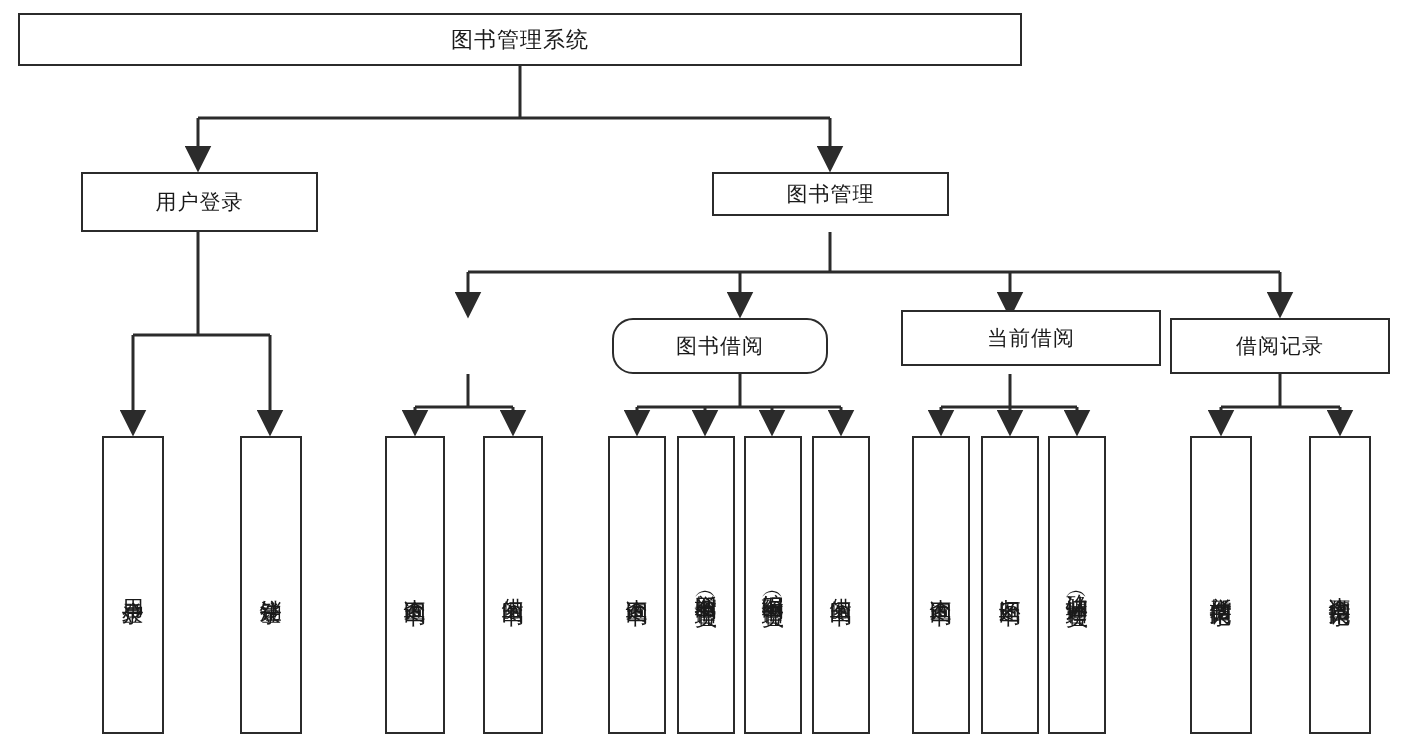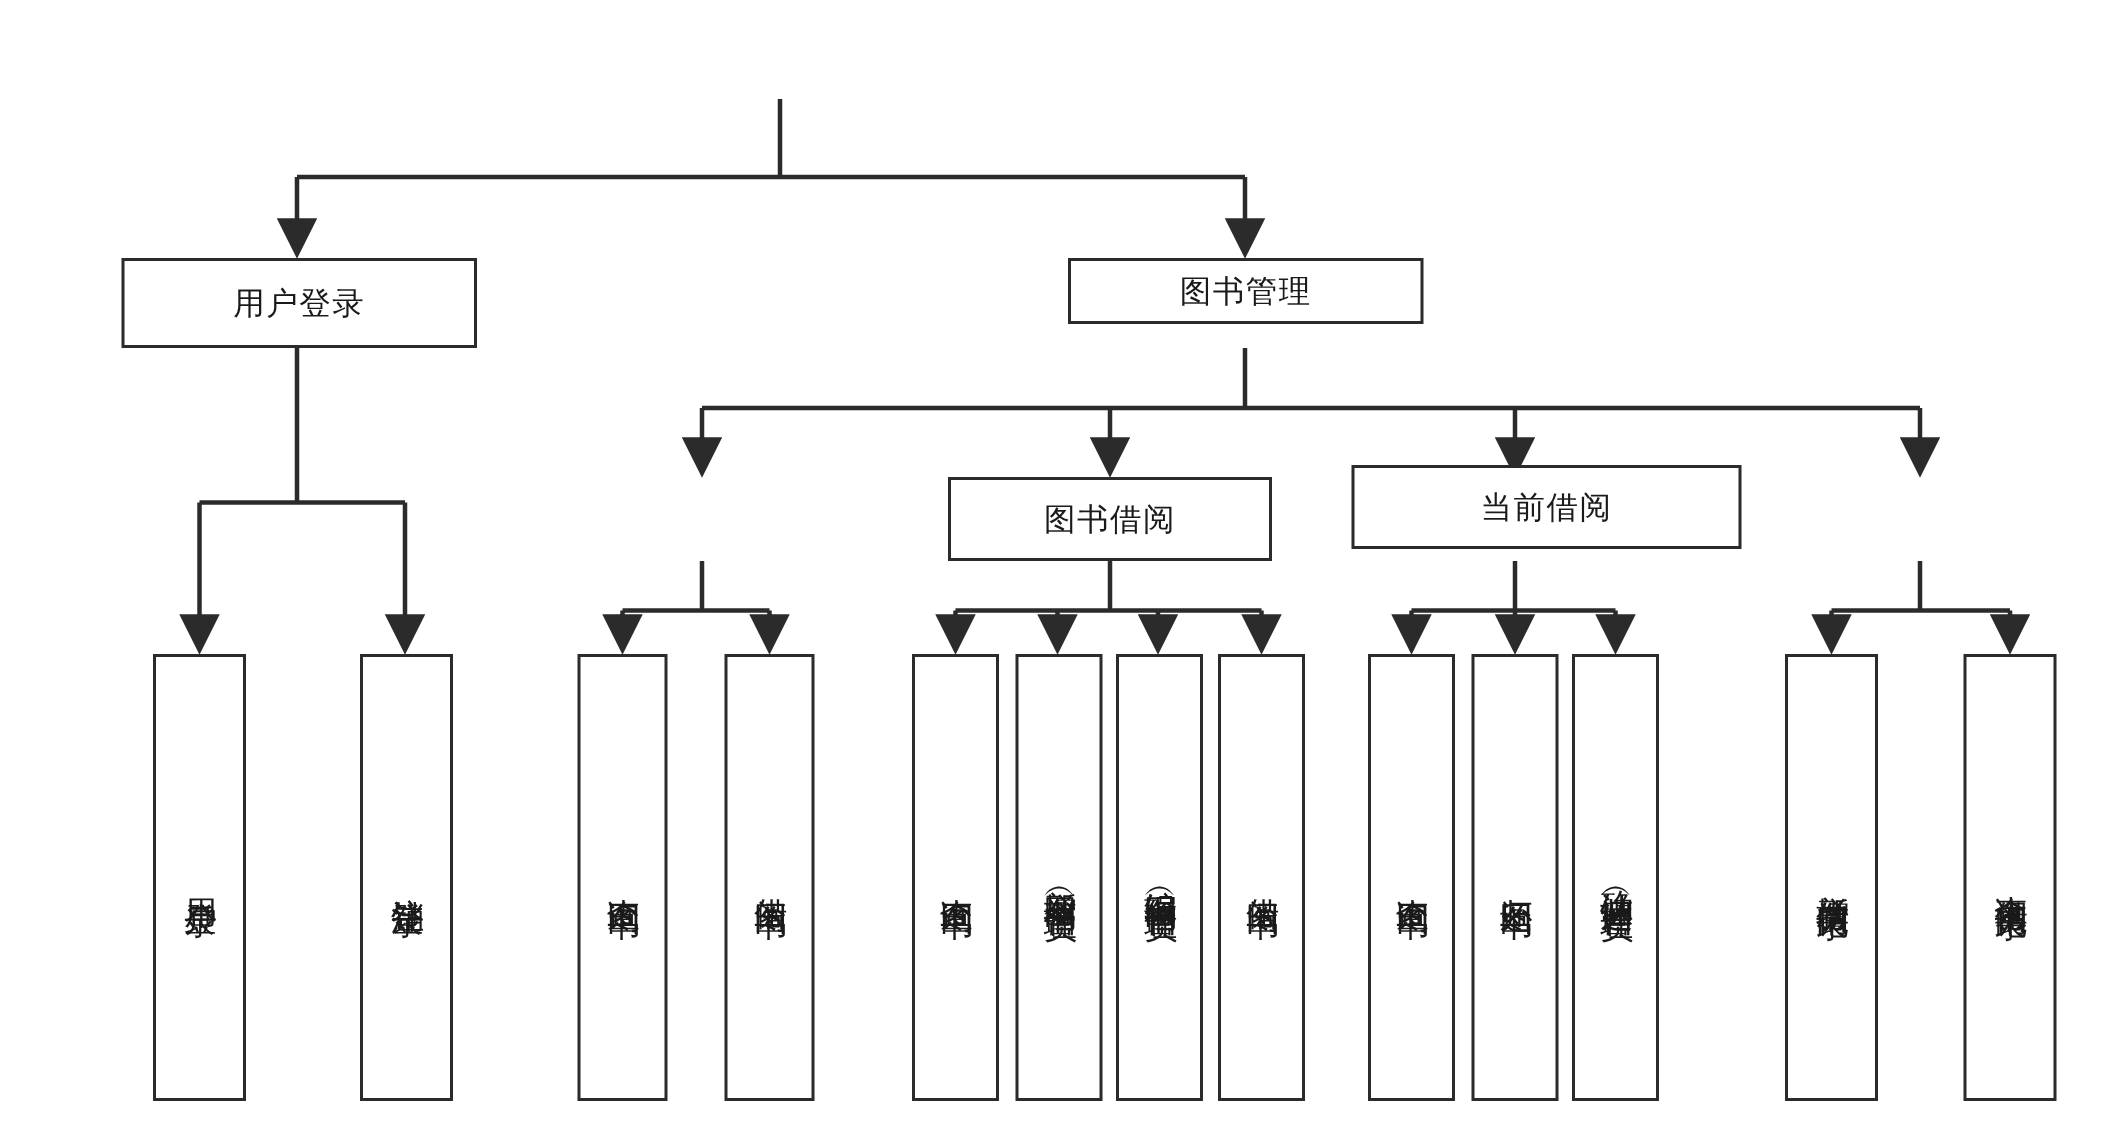--- a/index.html
+++ b/index.html
@@ -116,38 +116,44 @@
       <path d="M 1010 407 L 1010 432" marker-end="url(#arrow)"></path>
       <path d="M 1077 407 L 1077 432" marker-end="url(#arrow)"></path>
 
       <path d="M 1280 374 L 1280 407"></path>
       <path d="M 1221 407 L 1340 407"></path>
       <path d="M 1221 407 L 1221 432" marker-end="url(#arrow)"></path>
       <path d="M 1340 407 L 1340 432" marker-end="url(#arrow)"></path>
     </g>
   </svg>
 
+  <div class="node root" style="left:18px; top:13px; width:1004px; height:53px;">
+    <span class="label">图书管理系统</span>
+  </div>
 
   <div class="node lvl1" style="left:81px; top:172px; width:237px; height:60px;">
     <span class="label">用户登录</span>
   </div>
 
   <div class="node lvl1" style="left:712px; top:172px; width:237px; height:44px;">
     <span class="label">图书管理</span>
   </div>
 
 
-  <div class="node lvl2" style="left:632px; top:318px; width:216px; height:56px;">
+  <div class="node lvl2" style="left:612px; top:318px; width:216px; height:56px;border-radius:21px;">
     <span class="label">图书借阅</span>
   </div>
 
   <div class="node lvl2" style="left:901px; top:310px; width:260px; height:56px;">
     <span class="label">当前借阅</span>
   </div>
 
+  <div class="node lvl2" style="left:1170px; top:318px; width:220px; height:56px;">
+    <span class="label">借阅记录</span>
+  </div>
 
   <div class="node leaf" style="left:102px; top:436px; width:62px; height:298px;">
     <span class="label">用户登录</span>
   </div>
 
   <div class="node leaf" style="left:240px; top:436px; width:62px; height:298px;">
     <span class="label">注销登录</span>
   </div>
 
   <div class="node leaf" style="left:385px; top:436px; width:60px; height:298px;">

